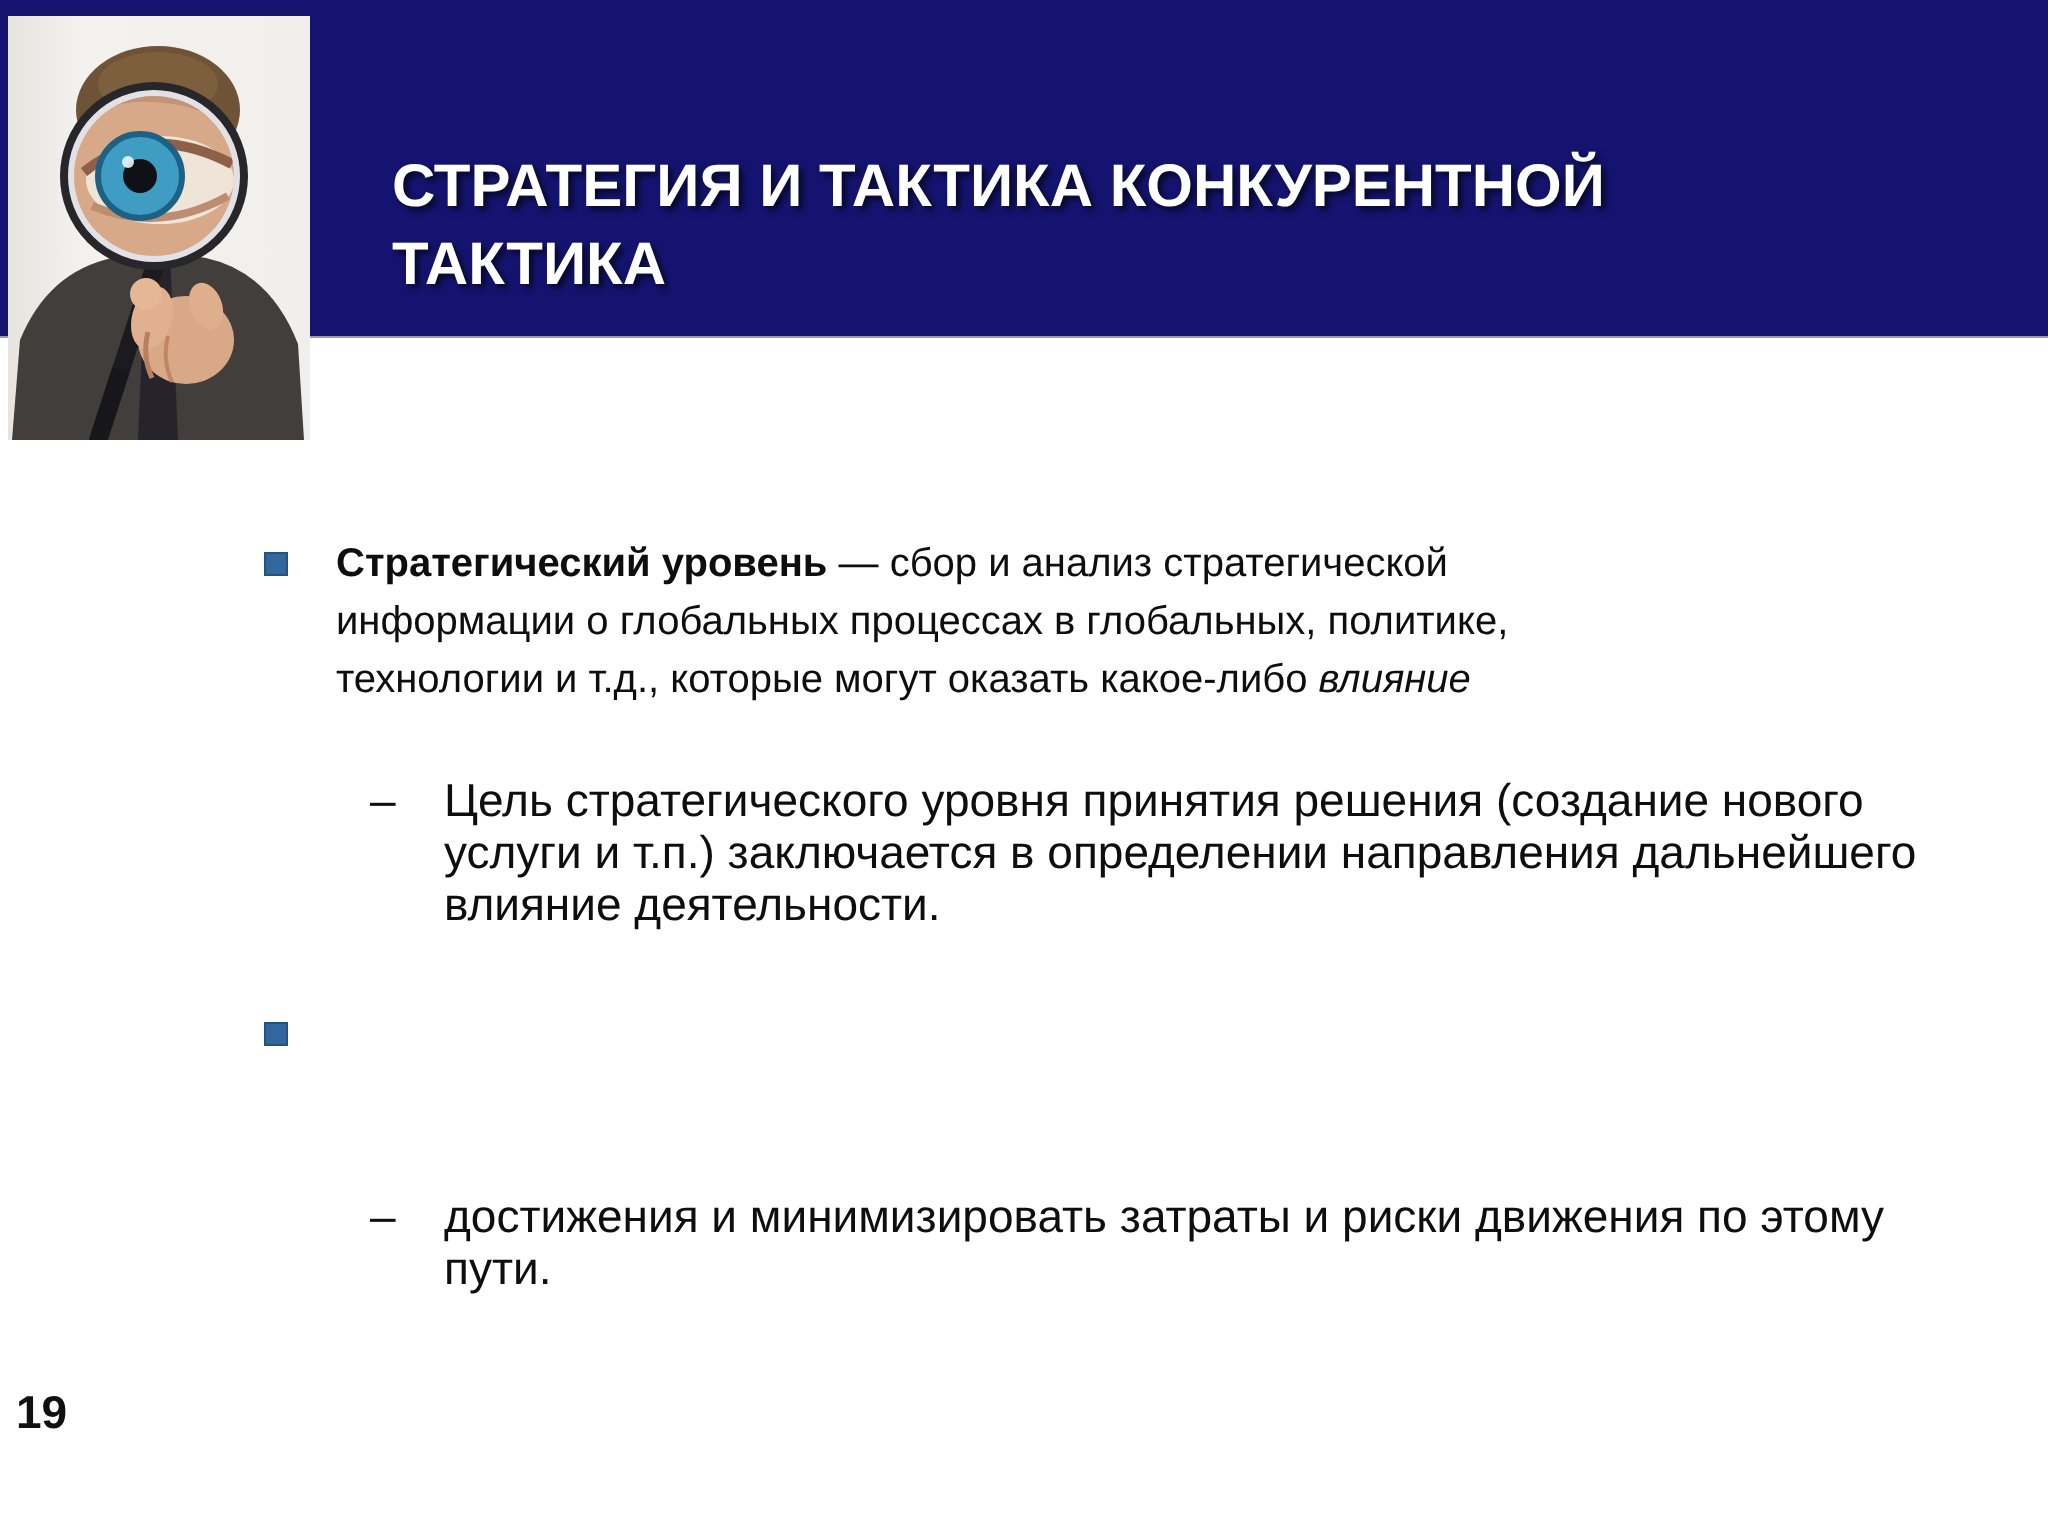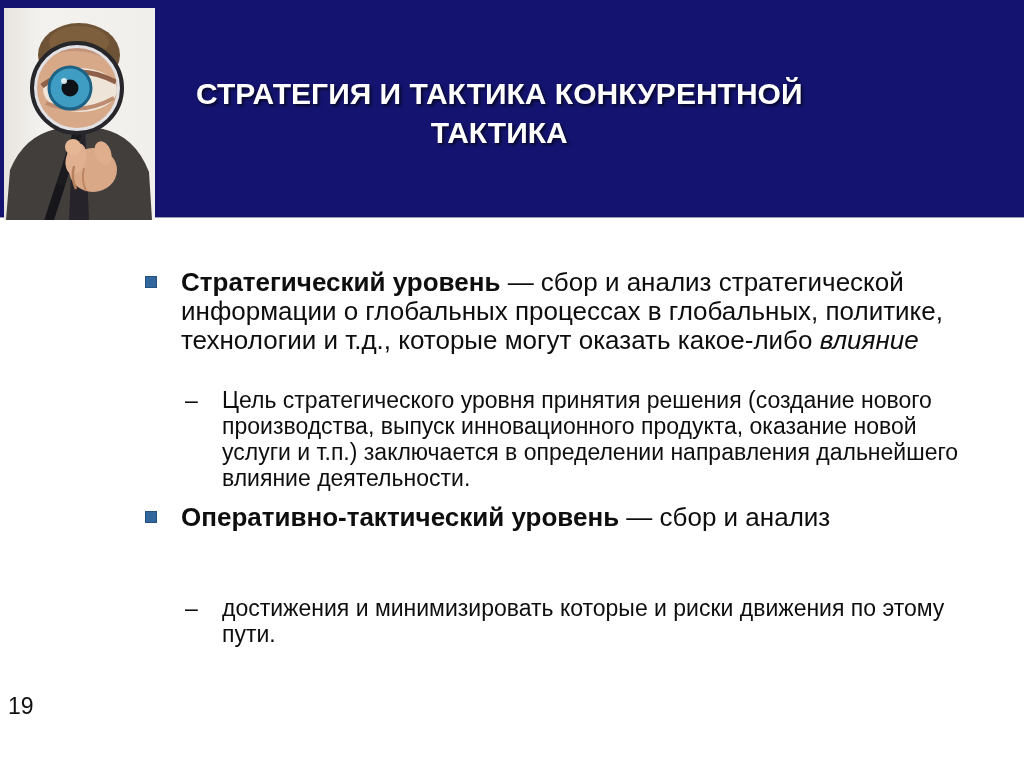--- a/index.html
+++ b/index.html
@@ -6,54 +6,53 @@
   html,body { width:1024px; height:768px; }
   body {
     font-family:"Liberation Sans","DejaVu Sans",sans-serif;
     background:#ffffff;
   }
   .slide {
     position:relative; width:1024px; height:768px;
     background:#ffffff; overflow:hidden;
   }
   .header {
-    position:absolute; left:0; top:0; width:1024px; height:218px;
+    position:absolute; left:0; top:0; width:1024px; height:169px;
     background:var(--header-bg,#141470);
     border-bottom:1px solid #9a9aae;
-    text-align:center;
   }
   .title {
     position:absolute; left:196px; top:74px;
     color:var(--title-text,#ffffff);
     font-weight:bold; font-size:30px; line-height:39px;
     text-shadow:2px 2px 3px rgba(0,0,0,0.65);
     white-space:nowrap;
   }
   .photo {
     position:absolute; left:4px; top:8px; width:151px; height:212px;
     display:block;
   }
   .bullet {
     position:absolute; white-space:nowrap;
     color:var(--body-text,#0e0e0e);
   }
   .bullet .btext { margin-left:37px; }
-  .main { left:144px; font-size:26px; line-height:29px; }
+  .main { left:131px; font-size:20px; line-height:29px; }
   .sub  { left:185px; font-size:23px; line-height:26px; }
   .sq {
     position:absolute; left:1px; top:8px; width:12px; height:12px;
     background:var(--bullet-accent,#31679C);
     border:1px solid #24517d;
   }
   .dash { position:absolute; left:0; top:0; }
   .b { font-weight:bold; }
   .it { font-style:italic; }
   .pagenum {
     position:absolute; left:8px; top:693px;
-    font-size:23px; color:#101010;
+    font-size:23px; color:#101010;font-weight:bold;
   }
 </style>
 </head>
 <body>
 
 <div class="slide">
 
   <div class="header">
     <div class="title">
       <div>СТРАТЕГИЯ И ТАКТИКА КОНКУРЕНТНОЙ</div>
@@ -120,36 +119,34 @@
       <div><span class="b">Стратегический уровень</span><span> — сбор и анализ стратегической</span></div>
       <div>информации о глобальных процессах в глобальных, политике,</div>
       <div><span>технологии и т.д., которые могут оказать какое-либо </span><span class="it">влияние</span></div>
     </div>
   </div>
 
   <div class="bullet sub" style="top:387px">
     <span class="dash">–</span>
     <div class="btext">
       <div>Цель стратегического уровня принятия решения (создание нового</div>
-      <div>производства, выпуск инновационного продукта, оказание новой</div>
       <div>услуги и т.п.) заключается в определении направления дальнейшего</div>
       <div>влияние деятельности.</div>
     </div>
   </div>
 
   <div class="bullet main" style="top:503px">
     <span class="sq"></span>
     <div class="btext">
-      <div><span class="b">Оперативно-тактический уровень</span><span> — сбор и анализ</span></div>
     </div>
   </div>
 
   <div class="bullet sub" style="top:595px">
     <span class="dash">–</span>
     <div class="btext">
-      <div>достижения и минимизировать которые и риски движения по этому</div>
+      <div>достижения и минимизировать затраты и риски движения по этому</div>
       <div>пути.</div>
     </div>
   </div>
 
   <div class="pagenum">19</div>
 
 </div>
 
 </body></html>

